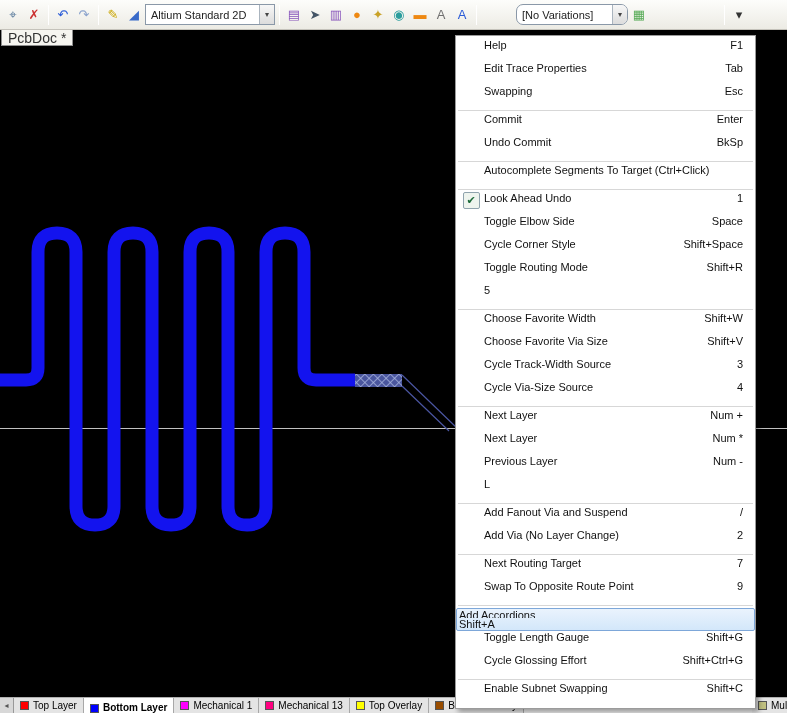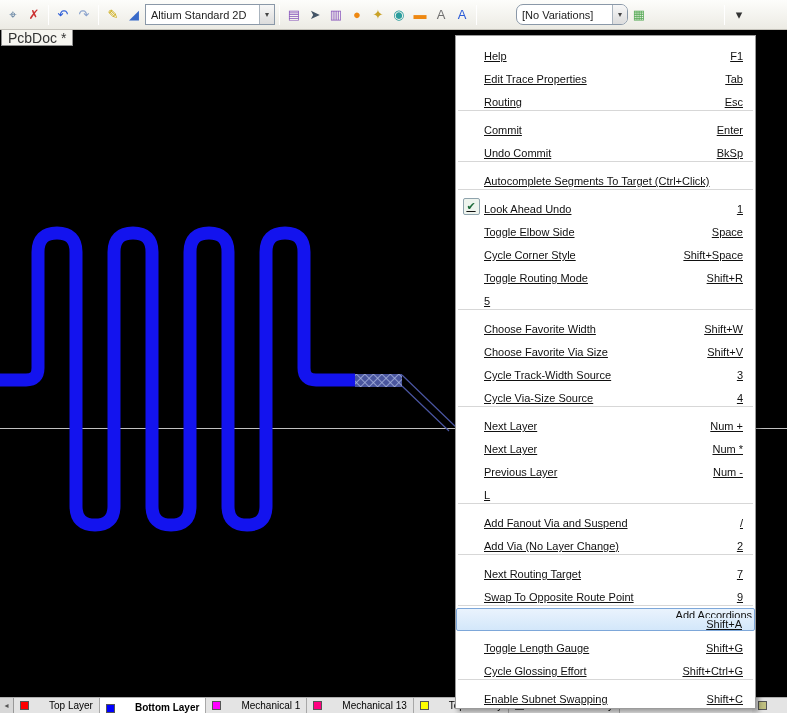--- a/index.html
+++ b/index.html
@@ -43,21 +43,21 @@
   
   .pcb-canvas { position:absolute; left:0; top:30px; z-index:1; display:block; }
 
   
   .context-menu {
     position:absolute; left:455px; top:35px; width:301px;
     background:#fff; border:1px solid #9b9b9b; z-index:20;
     box-shadow:3px 3px 5px rgba(0,0,0,.35);
     padding:3px 0; font-size:11px; color:#111;
   }
-  .menu-item { display:flex; align-items:flex-end; height:23px; padding:0 2px; cursor:default;text-decoration:underline; }
+  .menu-item { display:flex; align-items:flex-start; height:23px; padding:0 2px; cursor:default; }
   .menu-item.highlighted {
     background:linear-gradient(#eaf3fd,#d3e7fa);
     border:1px solid #7da7d9; border-radius:2px;flex-direction:column;
   }
   .menu-gutter { width:26px; flex:0 0 auto; display:flex; align-items:center; justify-content:center; }
   .check-box {
     width:17px; height:17px; border:1px solid #8fa3ad; background:#eef4ee; border-radius:2px;
     color:#1d6b3a; font-size:11px; line-height:15px; text-align:center;
   }
   .menu-label { flex:1; white-space:nowrap; overflow:hidden; }
@@ -68,21 +68,21 @@
   .layer-bar {
     position:absolute; left:0; top:697px; width:787px; height:16px;
     background:#ececec; border-top:1px solid #b0b0b0;
     display:flex; align-items:stretch; font-size:10px; z-index:6; overflow:hidden;
   }
   .layer-nav-btn {
     width:14px; flex:0 0 auto; background:#d8d8d8; border-right:1px solid #999;
     display:flex; align-items:center; justify-content:center; font-size:8px; color:#555;
   }
   .layer-tab {
-    display:flex; align-items:center; gap:20px; padding:0 6px;
+    display:flex; align-items:center; gap:4px; padding:0 6px;
     background:#e4e4e4; border-right:1px solid #a8a8a8; white-space:nowrap; cursor:default;
   }
   .layer-tab.active { background:#fff; font-weight:bold;align-items:flex-end; }
   .layer-tab.far { position:absolute; left:752px; top:0; height:100%; }
   .layer-color { width:9px; height:9px; border:1px solid #555; flex:0 0 auto; }
 </style>
 </head>
 <body>
 
 <div class="screen">
@@ -149,21 +149,21 @@
         <span class="menu-label">Help</span>
         <span class="menu-shortcut">F1</span>
       </div>
       <div class="menu-item">
         <span class="menu-gutter"></span>
         <span class="menu-label">Edit Trace Properties</span>
         <span class="menu-shortcut">Tab</span>
       </div>
       <div class="menu-item">
         <span class="menu-gutter"></span>
-        <span class="menu-label">Routing</span>
+        <span class="menu-label">Swapping</span>
         <span class="menu-shortcut">Esc</span>
       </div>
       <div class="menu-sep"></div>
       <div class="menu-item">
         <span class="menu-gutter"></span>
         <span class="menu-label">Commit</span>
         <span class="menu-shortcut">Enter</span>
       </div>
       <div class="menu-item">
         <span class="menu-gutter"></span>

